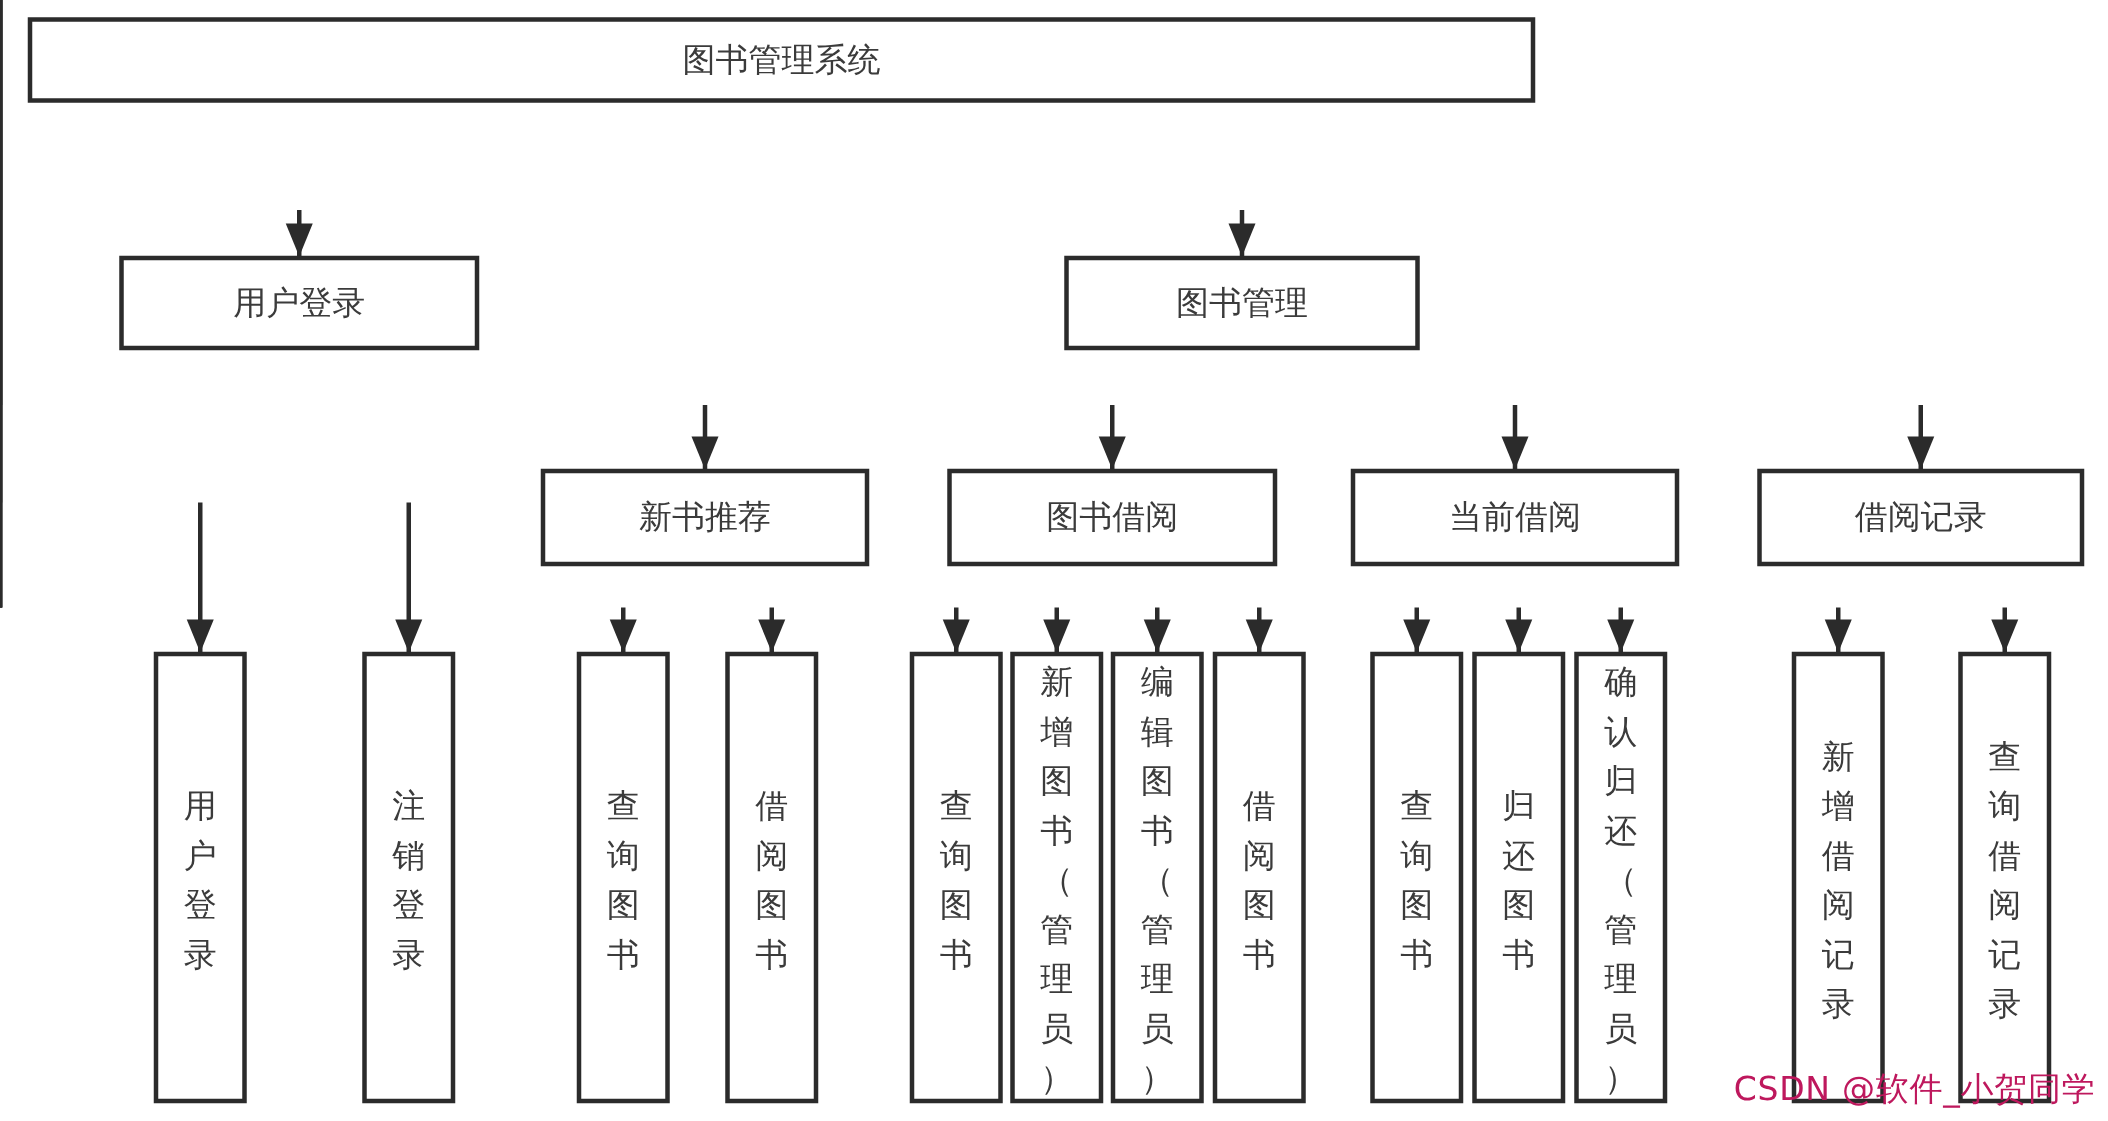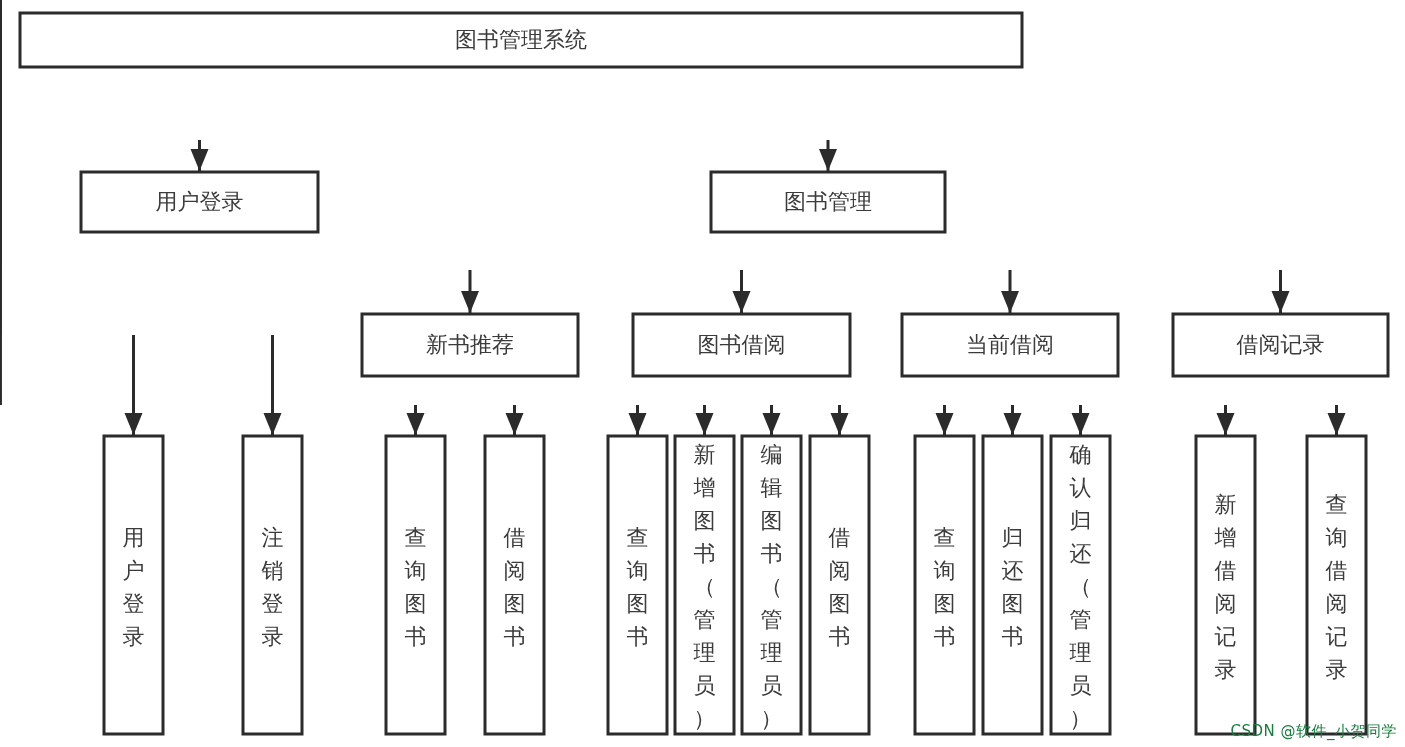--- a/index.html
+++ b/index.html
@@ -54,22 +54,22 @@
     font-family: "DejaVu Sans", "Liberation Sans", sans-serif;
     font-size: 22px;
     fill: #3b3b3b;
     text-anchor: middle;
   }
   .watermark {
     position: absolute;
     right: 8px;
     bottom: 6px;
     font-family: "DejaVu Sans", "Liberation Sans", sans-serif;
-    font-size: 15px;
-    color: #15803d;
+    font-size: 22px;
+    color: #be185d;
     letter-spacing: 0.5px;
     white-space: nowrap;
     user-select: none;
   }
 </style>
 </head>
 <body>
 
 <div id="diagram-root">
   <svg id="tree-svg" viewBox="0 0 1405 747">

